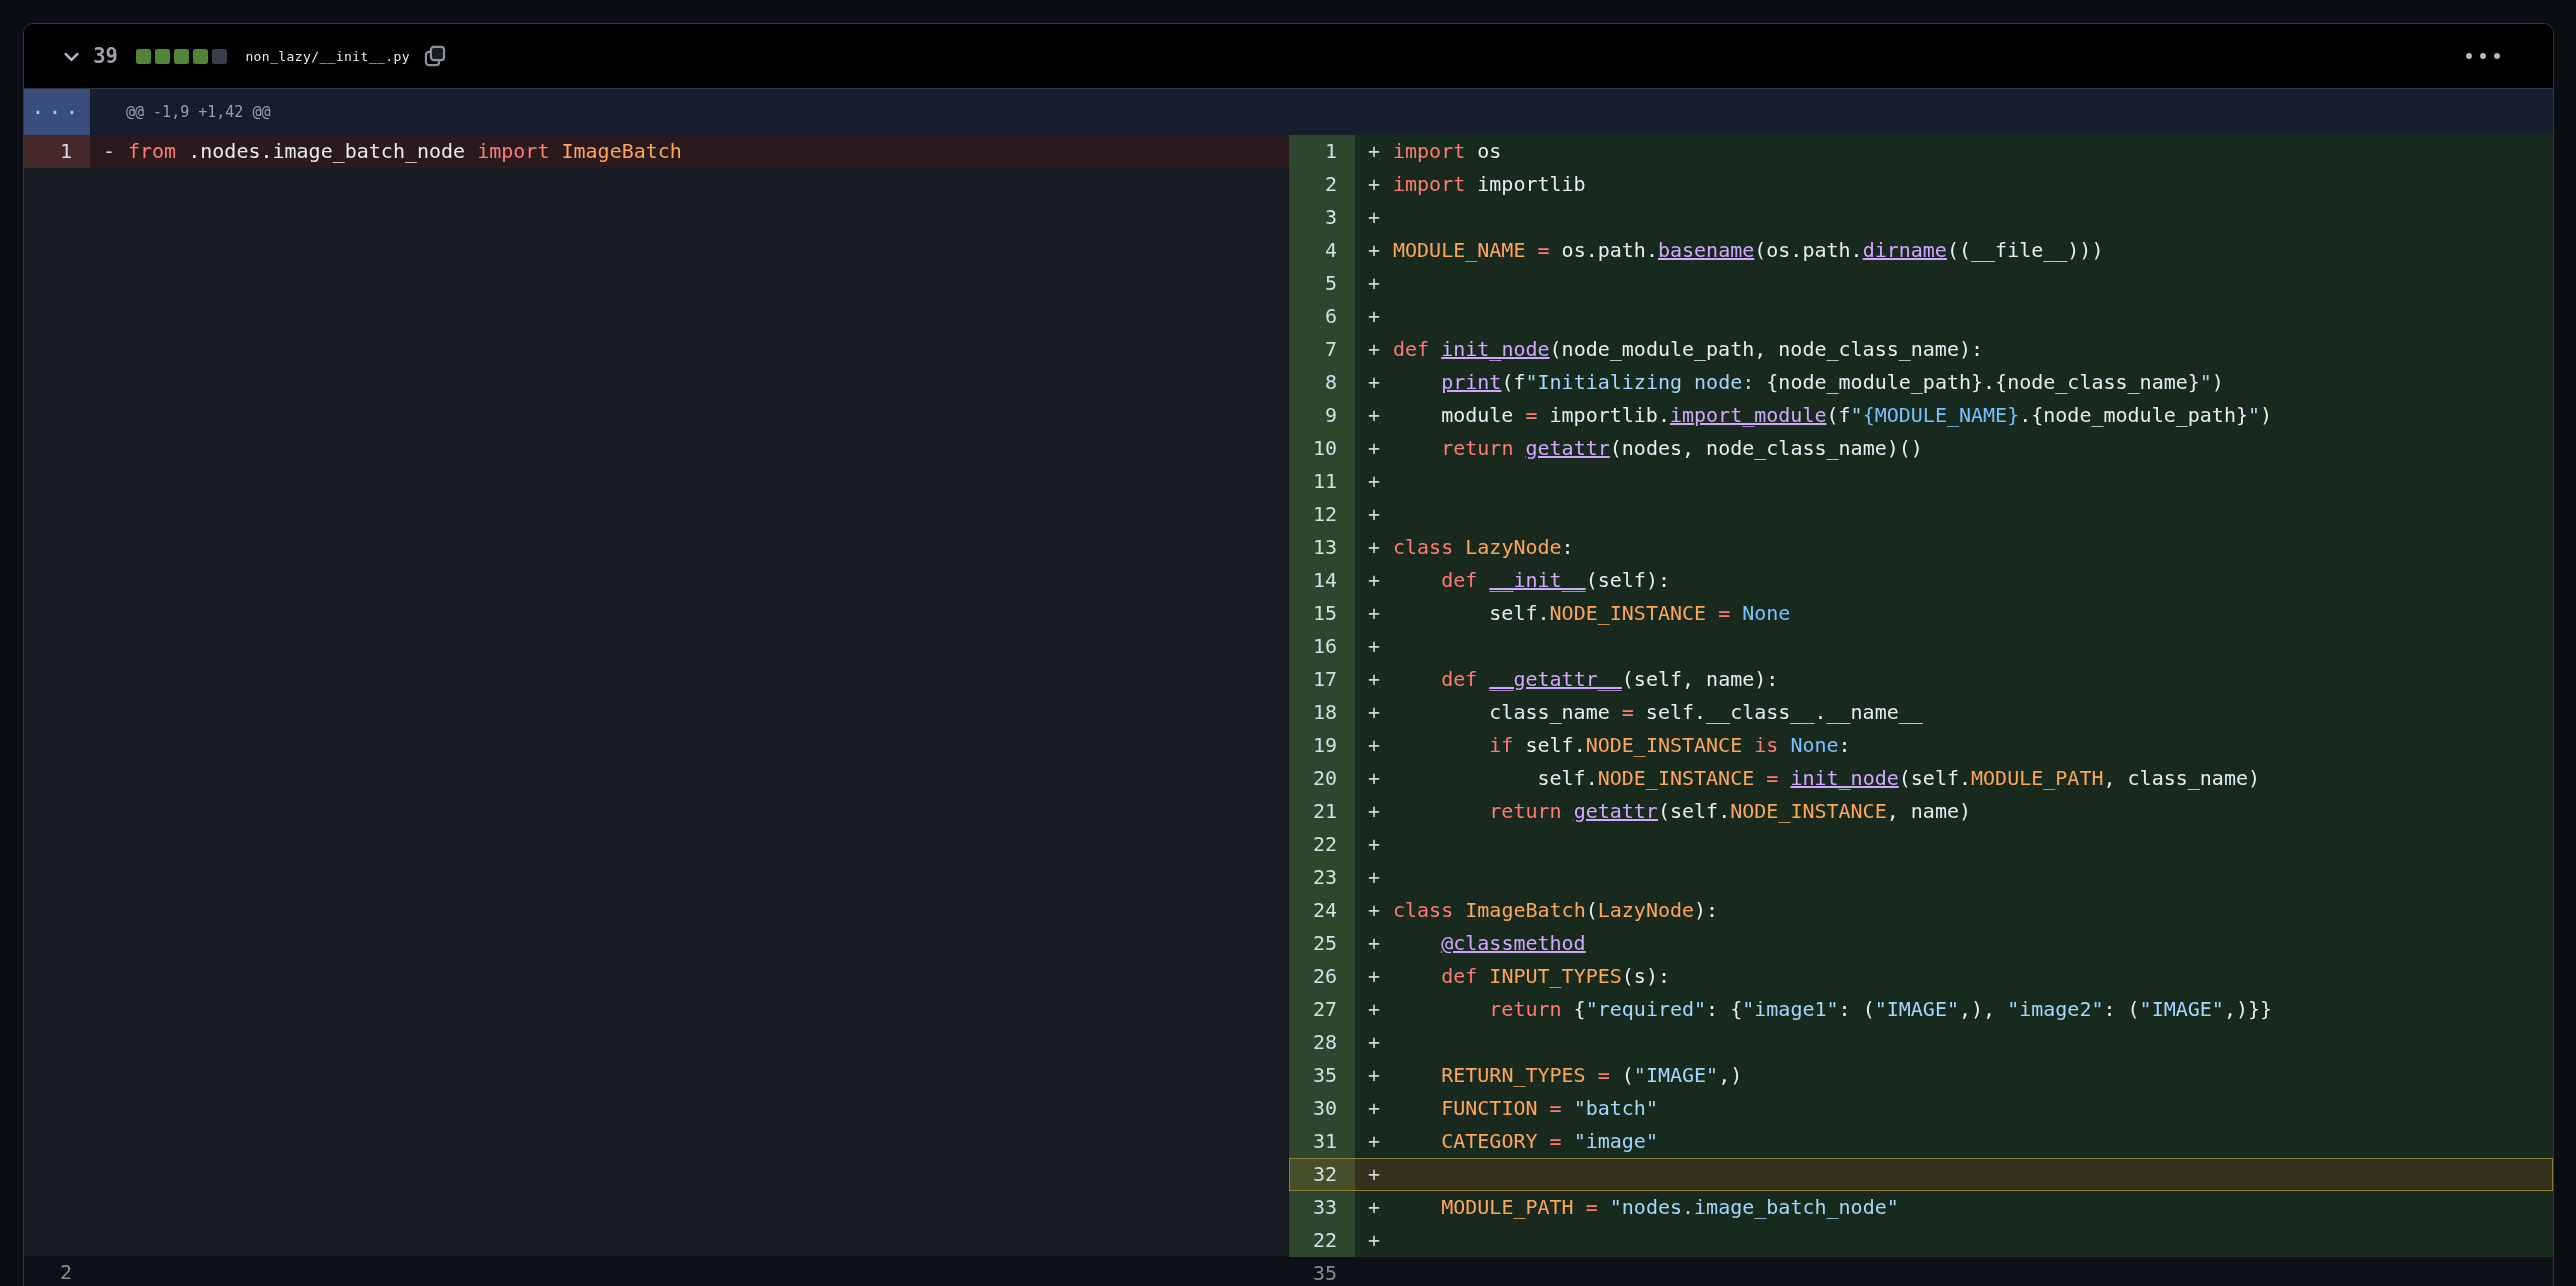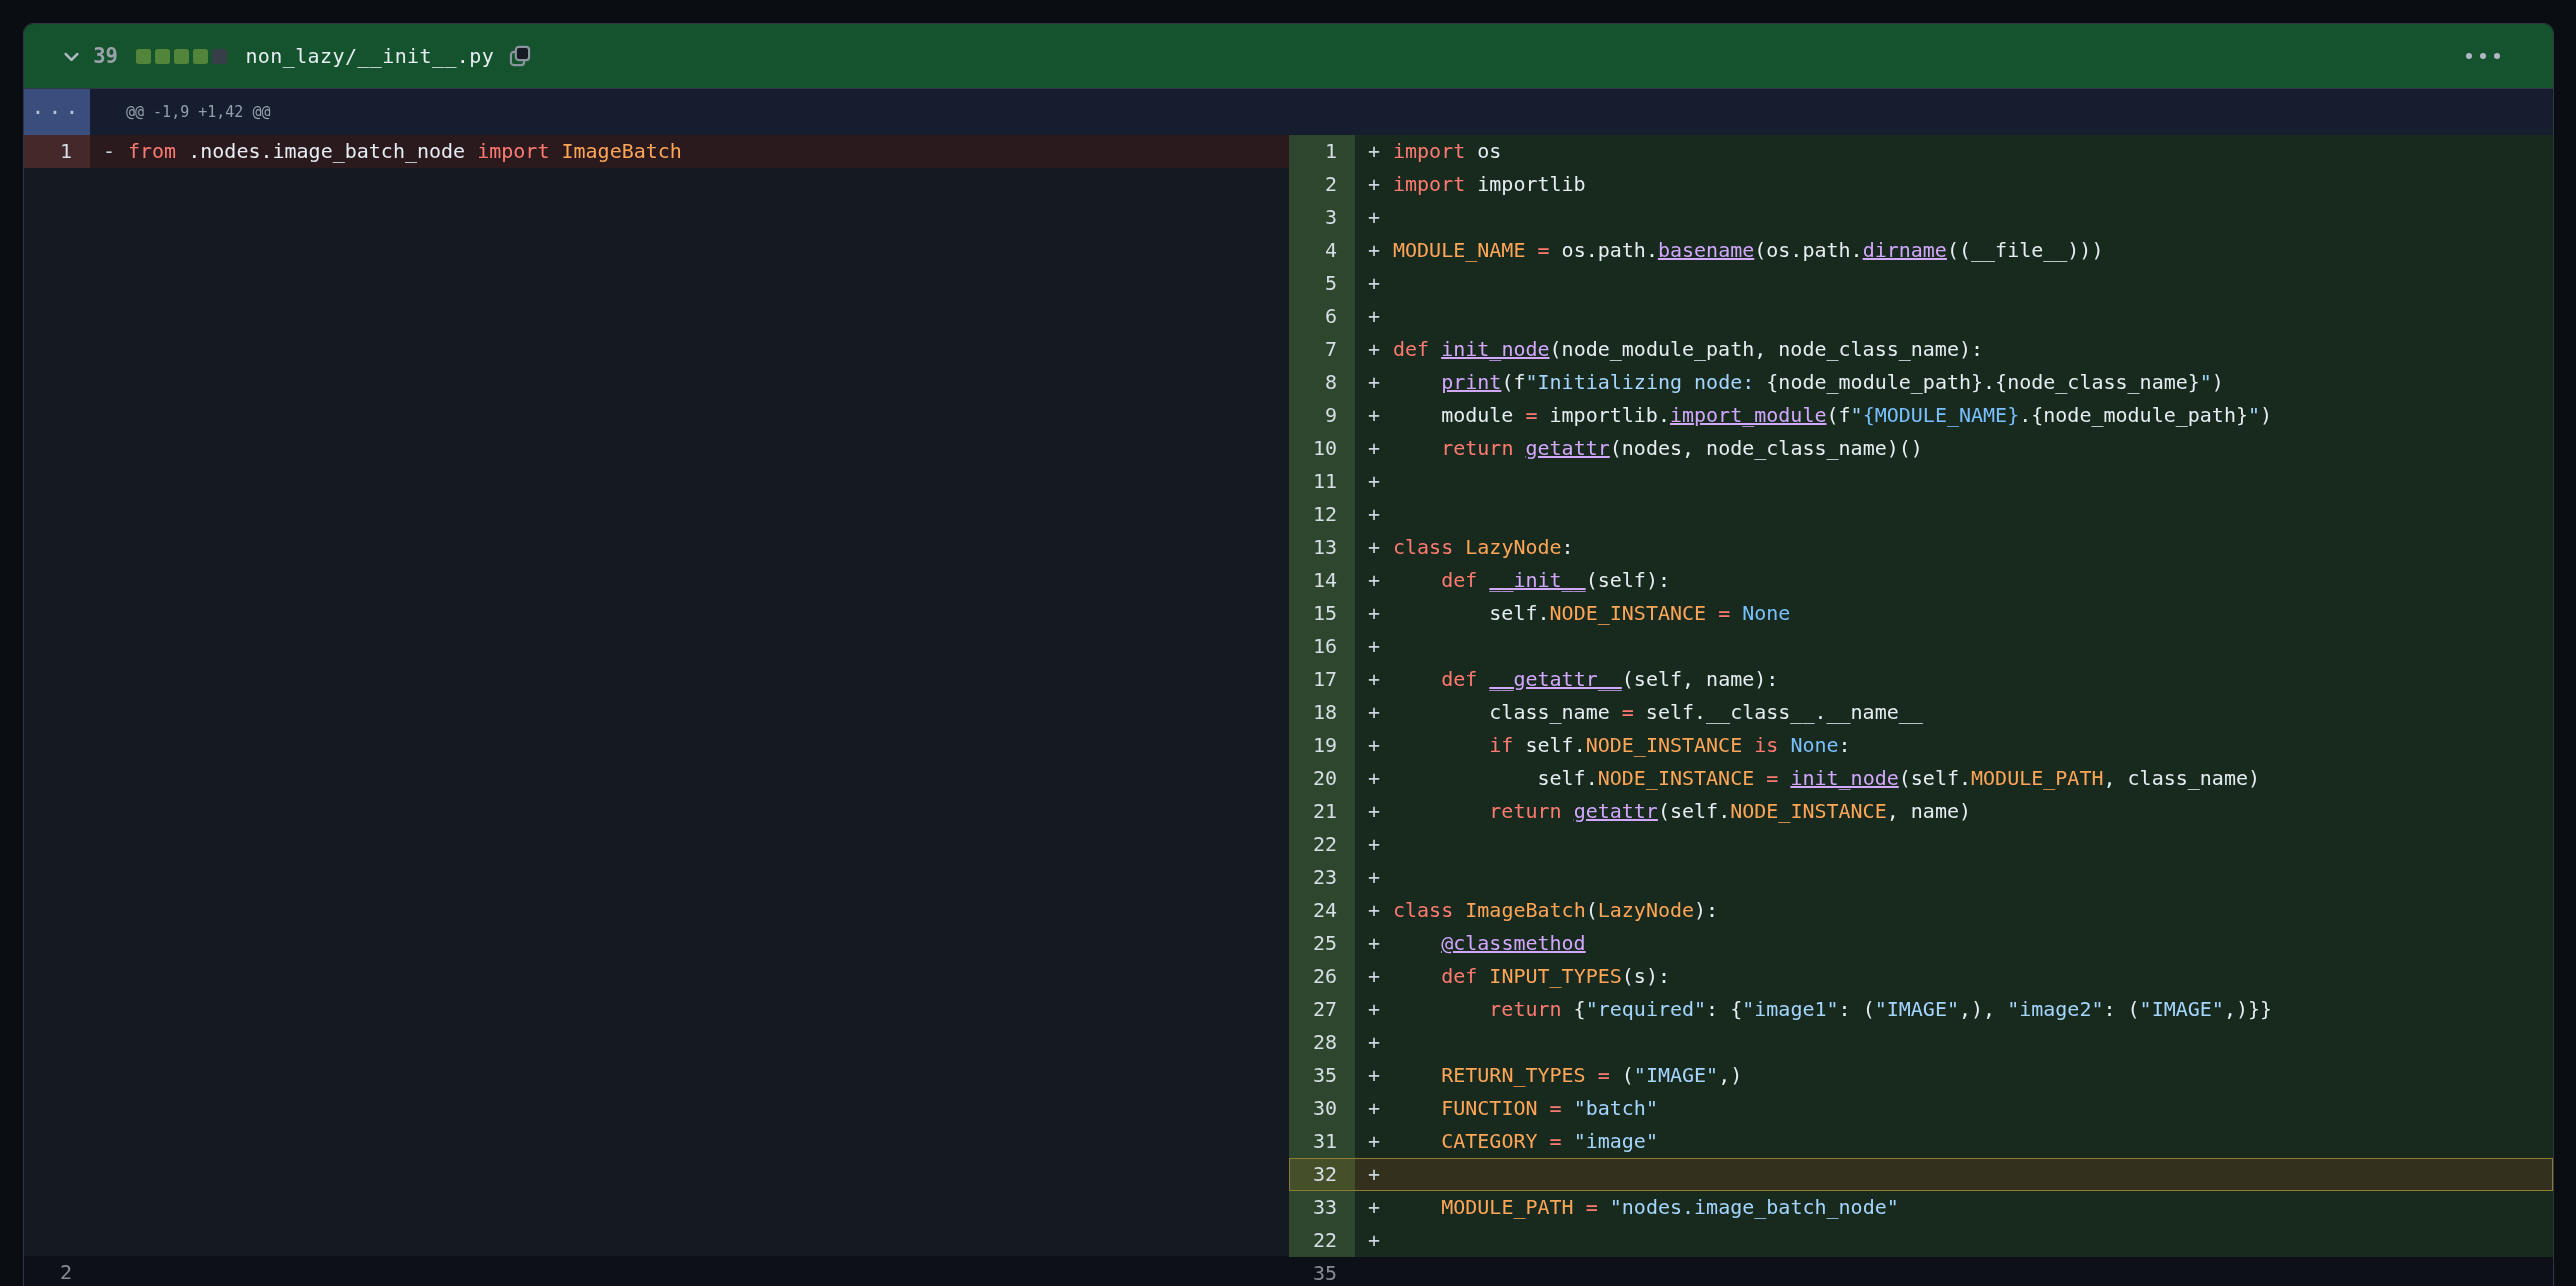--- a/index.html
+++ b/index.html
@@ -3,28 +3,28 @@
 <meta charset="utf-8">
 <style>
   * { margin:0; padding:0; box-sizing:border-box; }
   html,body { width:2576px; height:1287px; overflow:hidden; background:#0a0d12;
               font-family:"DejaVu Sans Mono", monospace; }
 
   .file-card { position:absolute; left:23px; top:23px; width:2531px; height:1319px;
                background:#0d1117; border:0.8px solid #2f3742; border-radius:10px; overflow:hidden; }
 
   
-  .file-header { height:65px; background:#14532d; border-bottom:0.8px solid #2f3742;
+  .file-header { height:65px; background:#000000; border-bottom:0.8px solid #2f3742;
                  display:flex; align-items:center; padding:0 46px 0 33px; }
   .chev-btn { width:28px; height:28px; display:flex; align-items:center; justify-content:center;
               background:none; border:none; cursor:pointer; }
   .changes-count { font-size:20.6px; font-weight:bold; color:#9aa2ac; margin-left:8.2px; }
   .diffstat { display:flex; gap:4.1px; margin-left:18px; }
   .diffstat .blk { width:15px; height:15px; border-radius:2.5px; }
-  .file-name { font-size:20px; color:#e6edf3; margin-left:18px; letter-spacing:0.4px; }
+  .file-name { font-size:13px; color:#e6edf3; margin-left:18px; letter-spacing:0.4px; }
   .copy-btn { background:none; border:none; cursor:pointer; margin-left:11.5px;
               display:flex; align-items:center; }
   .kebab-btn { margin-left:auto; background:none; border:none; cursor:pointer;
                display:flex; gap:7.4px; align-items:center; padding:6.6px; }
   .kebab-btn i { width:6.6px; height:6.6px; border-radius:50%; background:#aeb7c2; display:block; }
 
   
   .hunk-row { display:flex; height:46px; background:#151d2f; }
   .hunk-gutter { width:66px; flex:none; background:#3a4e7d; color:#b7c3d9;
                  display:flex; align-items:center; justify-content:center;

